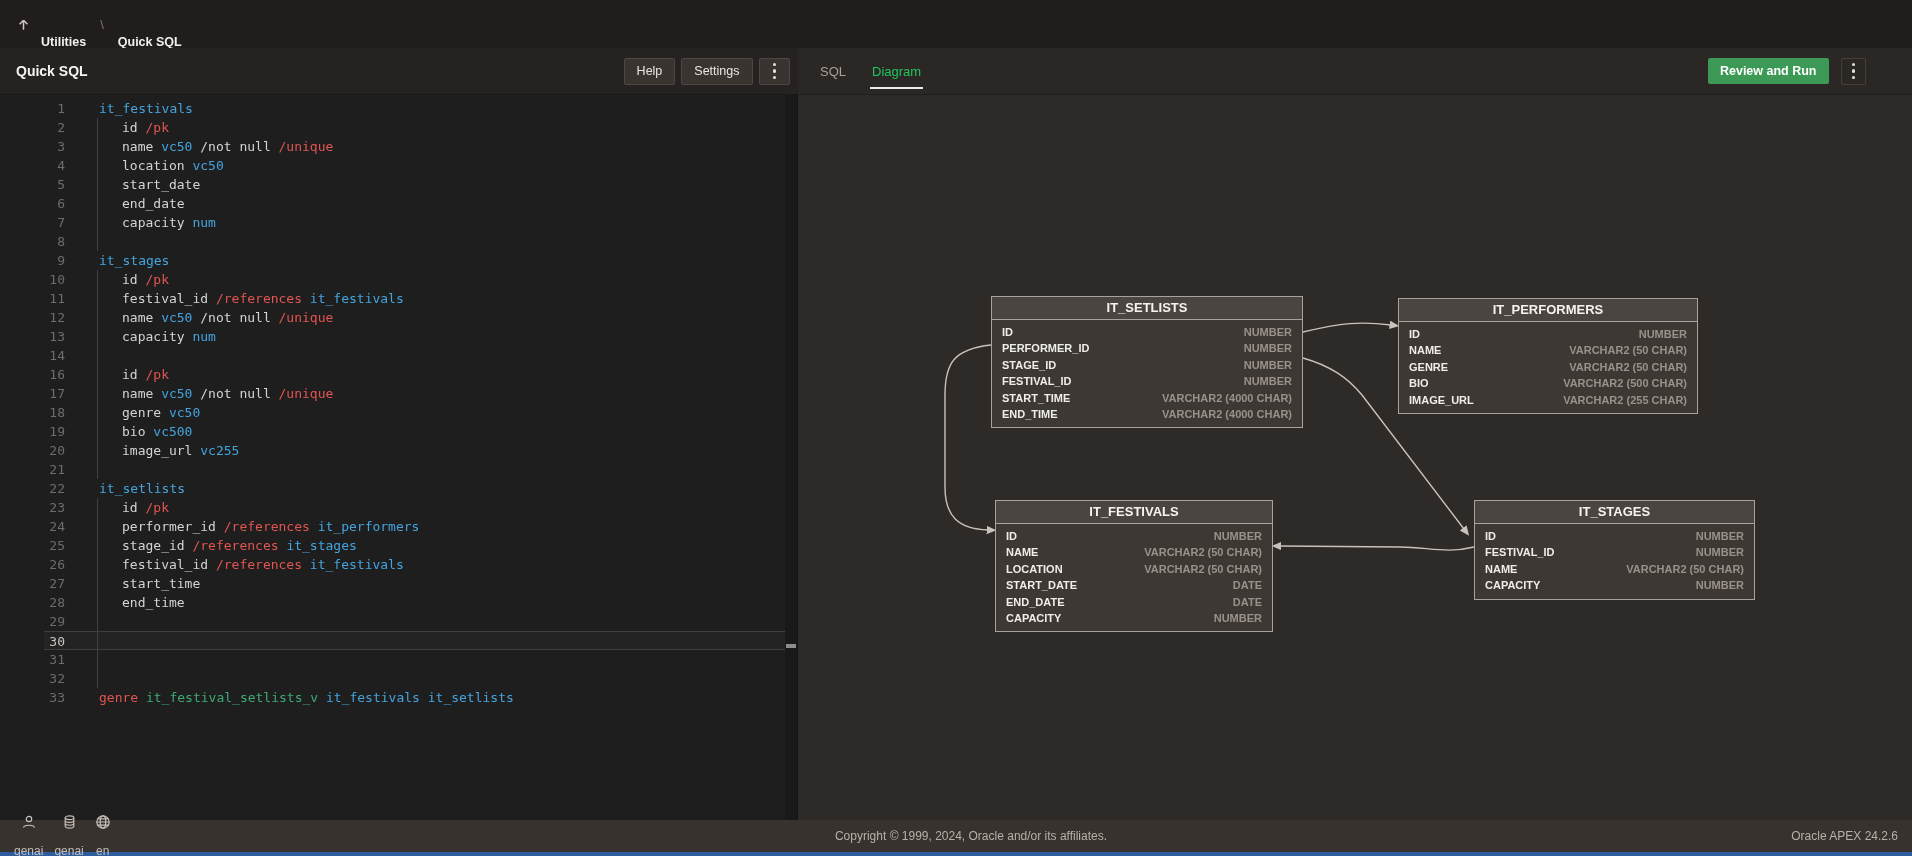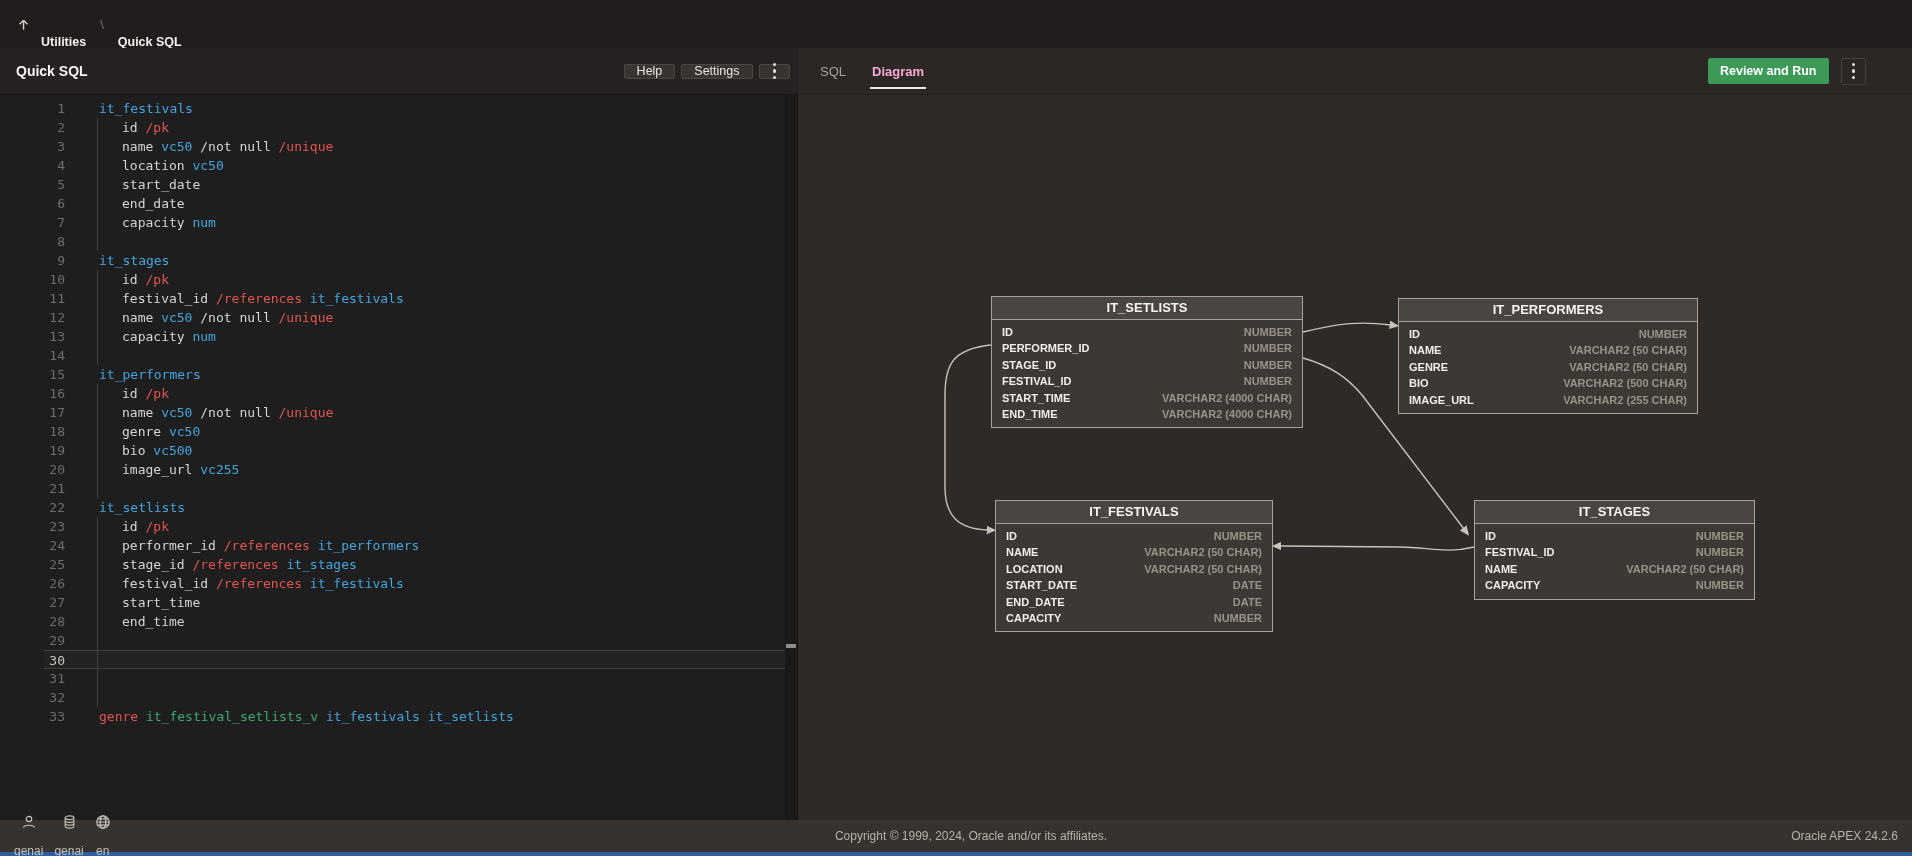--- a/index.html
+++ b/index.html
@@ -19,21 +19,21 @@
   .crumb-sep { color:#7d7770; font-size:13px; padding:0 4px; }
   
   .workspace { flex:1 1 auto; display:flex; min-height:0; }
   .left-panel { width:798px; flex:0 0 798px; display:flex; flex-direction:column; background:#1e1e1e; }
   .panel-header {
     height:47px; flex:0 0 47px; background:#262221; display:flex; align-items:center;
     padding:0 8px 0 16px; border-bottom:1px solid #1a1716;
   }
   .panel-title { color:#f6f4f1; font-size:14px; font-weight:bold; flex:1; }
   .hbtn {
-    height:15px; padding:0 12px; margin-left:6px; background:#393430;
+    height:27px; padding:0 12px; margin-left:6px; background:#393430;
     border:1px solid #4d4743; border-radius:2px; color:#e9e6e2; font-size:12.5px;
     font-family:"Liberation Sans", sans-serif; cursor:pointer; display:inline-flex; align-items:center;
   }
   .hbtn.icon-only { padding:0 13px; }
   .dots { display:flex; flex-direction:column; gap:3px; }
   .dots i { width:3.5px; height:3.5px; border-radius:50%; background:#e5e2de; display:block; }
   
   .editor-wrap { flex:1 1 auto; display:flex; min-height:0; }
   .editor { flex:1 1 auto; position:relative; padding-top:4px; overflow:hidden;
             font-family:"DejaVu Sans Mono","Liberation Mono",monospace; font-size:13px; }
@@ -48,21 +48,21 @@
   .ruler { flex:0 0 13px; background:#191919; border-right:1px solid #141210; position:relative; }
   .ruler-mark { position:absolute; left:1px; top:549px; width:10px; height:4px; background:#8d8d8d; }
   
   .right-panel { flex:1 1 auto; display:flex; flex-direction:column; background:#2e2a27; }
   .tabs-header {
     height:47px; flex:0 0 47px; background:#2b2724; display:flex; align-items:center;
     padding:0 46px 0 20px; border-bottom:1px solid #211d1b;
   }
   .tab { position:relative; height:100%; display:flex; align-items:center; padding:0 2px;
          margin-right:22px; font-size:13px; color:#a8a29b; cursor:pointer; }
-  .tab.active { color:#f9a8d4; font-weight:bold; }
+  .tab.active { color:#22c55e; font-weight:normal; }
   .tab.active::after { content:""; position:absolute; left:0; right:0; bottom:5px; height:2px; background:#edebe7; }
   .tabs-spacer { flex:1; }
   .runbtn {
     height:26px; padding:0 12px; background:var(--green); border:none; border-radius:2px;
     color:#fff; font-size:12.5px; font-weight:bold; font-family:"Liberation Sans", sans-serif; cursor:pointer;
   }
   .menu-dark { height:27px; padding:0 10px; margin-left:12px; background:transparent;
     border:1px solid #443f3a; border-radius:2px; cursor:pointer; display:inline-flex; align-items:center; }
   
   .canvas { flex:1 1 auto; position:relative; overflow:hidden; }
@@ -126,21 +126,20 @@
             <div class="ed-line"><span class="guide"></span><span class="ln">5</span><span class="code ind"><span class="tk-p">start_date</span></span></div>
             <div class="ed-line"><span class="guide"></span><span class="ln">6</span><span class="code ind"><span class="tk-p">end_date</span></span></div>
             <div class="ed-line"><span class="guide"></span><span class="ln">7</span><span class="code ind"><span class="tk-p">capacity </span><span class="tk-b">num</span></span></div>
             <div class="ed-line"><span class="guide"></span><span class="ln">8</span><span class="code"></span></div>
             <div class="ed-line"><span class="ln">9</span><span class="code"><span class="tk-b">it_stages</span></span></div>
             <div class="ed-line"><span class="guide"></span><span class="ln">10</span><span class="code ind"><span class="tk-p">id </span><span class="tk-r">/pk</span></span></div>
             <div class="ed-line"><span class="guide"></span><span class="ln">11</span><span class="code ind"><span class="tk-p">festival_id </span><span class="tk-r">/references</span><span class="tk-p"> </span><span class="tk-b">it_festivals</span></span></div>
             <div class="ed-line"><span class="guide"></span><span class="ln">12</span><span class="code ind"><span class="tk-p">name </span><span class="tk-b">vc50</span><span class="tk-p"> /not null </span><span class="tk-r">/unique</span></span></div>
             <div class="ed-line"><span class="guide"></span><span class="ln">13</span><span class="code ind"><span class="tk-p">capacity </span><span class="tk-b">num</span></span></div>
             <div class="ed-line"><span class="guide"></span><span class="ln">14</span><span class="code"></span></div>
-            <div class="ed-line"><span class="ln">15</span><span class="code"><span class="tk-b">it_performers</span></span></div>
             <div class="ed-line"><span class="guide"></span><span class="ln">16</span><span class="code ind"><span class="tk-p">id </span><span class="tk-r">/pk</span></span></div>
             <div class="ed-line"><span class="guide"></span><span class="ln">17</span><span class="code ind"><span class="tk-p">name </span><span class="tk-b">vc50</span><span class="tk-p"> /not null </span><span class="tk-r">/unique</span></span></div>
             <div class="ed-line"><span class="guide"></span><span class="ln">18</span><span class="code ind"><span class="tk-p">genre </span><span class="tk-b">vc50</span></span></div>
             <div class="ed-line"><span class="guide"></span><span class="ln">19</span><span class="code ind"><span class="tk-p">bio </span><span class="tk-b">vc500</span></span></div>
             <div class="ed-line"><span class="guide"></span><span class="ln">20</span><span class="code ind"><span class="tk-p">image_url </span><span class="tk-b">vc255</span></span></div>
             <div class="ed-line"><span class="guide"></span><span class="ln">21</span><span class="code"></span></div>
             <div class="ed-line"><span class="ln">22</span><span class="code"><span class="tk-b">it_setlists</span></span></div>
             <div class="ed-line"><span class="guide"></span><span class="ln">23</span><span class="code ind"><span class="tk-p">id </span><span class="tk-r">/pk</span></span></div>
             <div class="ed-line"><span class="guide"></span><span class="ln">24</span><span class="code ind"><span class="tk-p">performer_id </span><span class="tk-r">/references</span><span class="tk-p"> </span><span class="tk-b">it_performers</span></span></div>
             <div class="ed-line"><span class="guide"></span><span class="ln">25</span><span class="code ind"><span class="tk-p">stage_id </span><span class="tk-r">/references</span><span class="tk-p"> </span><span class="tk-b">it_stages</span></span></div>

